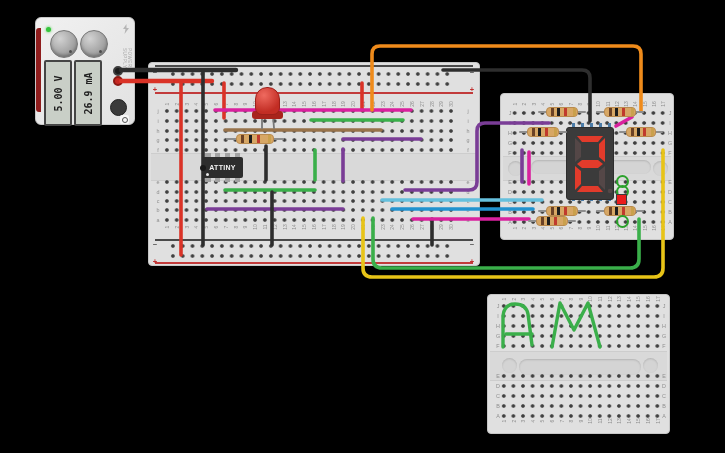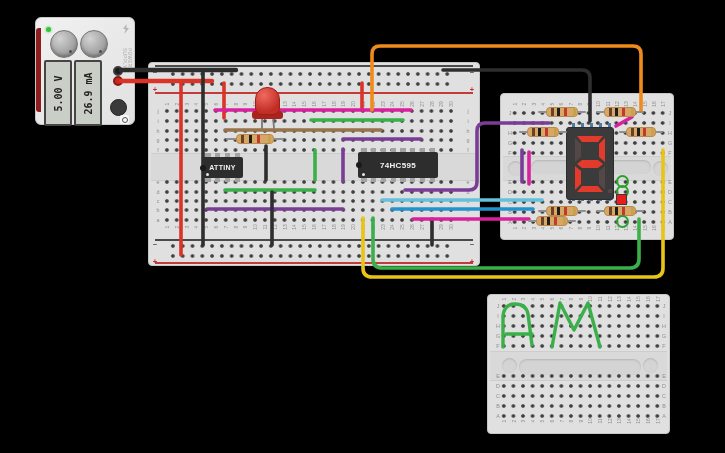--- a/index.html
+++ b/index.html
@@ -382,27 +382,20 @@
     </svg>
   </div>
 
   <div class="chip" style="left:202px;top:157px;width:41px;height:21px;">
     <div class="pins top" style="background: repeating-linear-gradient(90deg, transparent 0px, transparent 2.4375px, rgb(163, 163, 163) 2.4375px, rgb(163, 163, 163) 7.605px, transparent 7.605px, transparent 9.75px);"></div>
     <div class="pins bot" style="background: repeating-linear-gradient(90deg, transparent 0px, transparent 2.4375px, rgb(163, 163, 163) 2.4375px, rgb(163, 163, 163) 7.605px, transparent 7.605px, transparent 9.75px);"></div>
     <div class="notch"></div>
     <div class="dot1"></div>
     <span class="lbl" style="font-size:7px;">ATTINY</span>
   </div>
-  <div class="chip" style="left:358px;top:152px;width:80px;height:26px;">
-    <div class="pins top" style="background: repeating-linear-gradient(90deg, transparent 0px, transparent 2.4375px, rgb(163, 163, 163) 2.4375px, rgb(163, 163, 163) 7.605px, transparent 7.605px, transparent 9.75px);"></div>
-    <div class="pins bot" style="background: repeating-linear-gradient(90deg, transparent 0px, transparent 2.4375px, rgb(163, 163, 163) 2.4375px, rgb(163, 163, 163) 7.605px, transparent 7.605px, transparent 9.75px);"></div>
-    <div class="notch"></div>
-    <div class="dot1"></div>
-    <span class="lbl" style="font-size:8px;">74HC595</span>
-  </div>
 
   <div class="led-flange"></div>
   <div class="led-bulb"></div>
 
   <div class="sevenseg"></div>
   <svg id="seg-svg" width="725" height="453" style="position:absolute;left:0;top:0;z-index:8;pointer-events:none;">
       <polygon points="577,136 603,136 598,142 582,142" fill="#e23b2b"></polygon>
       <polygon points="575,138 581,144 581,157 575,162" fill="#544747"></polygon>
       <polygon points="605,138 605,162 599,157 599,144" fill="#e23b2b"></polygon>
       <polygon points="577,164 582,160 598,160 603,164 598,168 582,168" fill="#e23b2b"></polygon>

